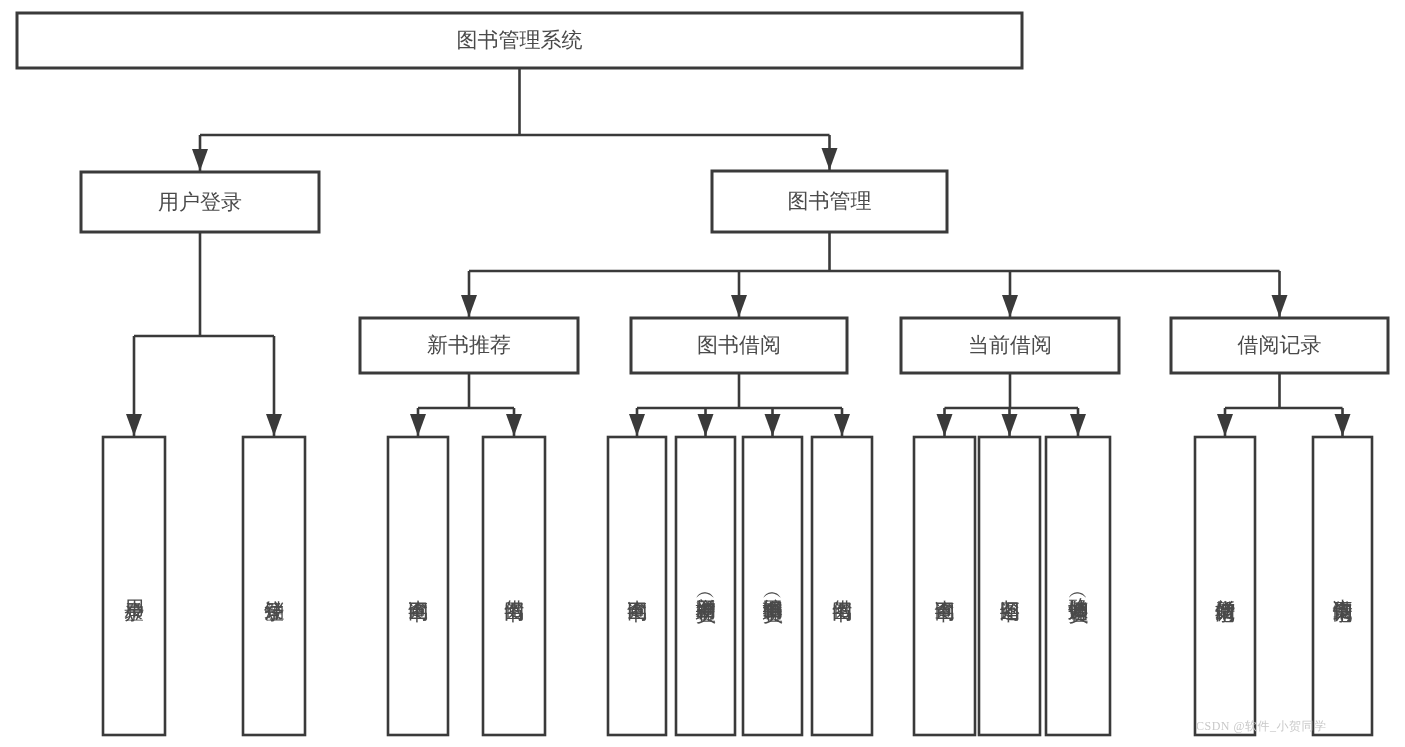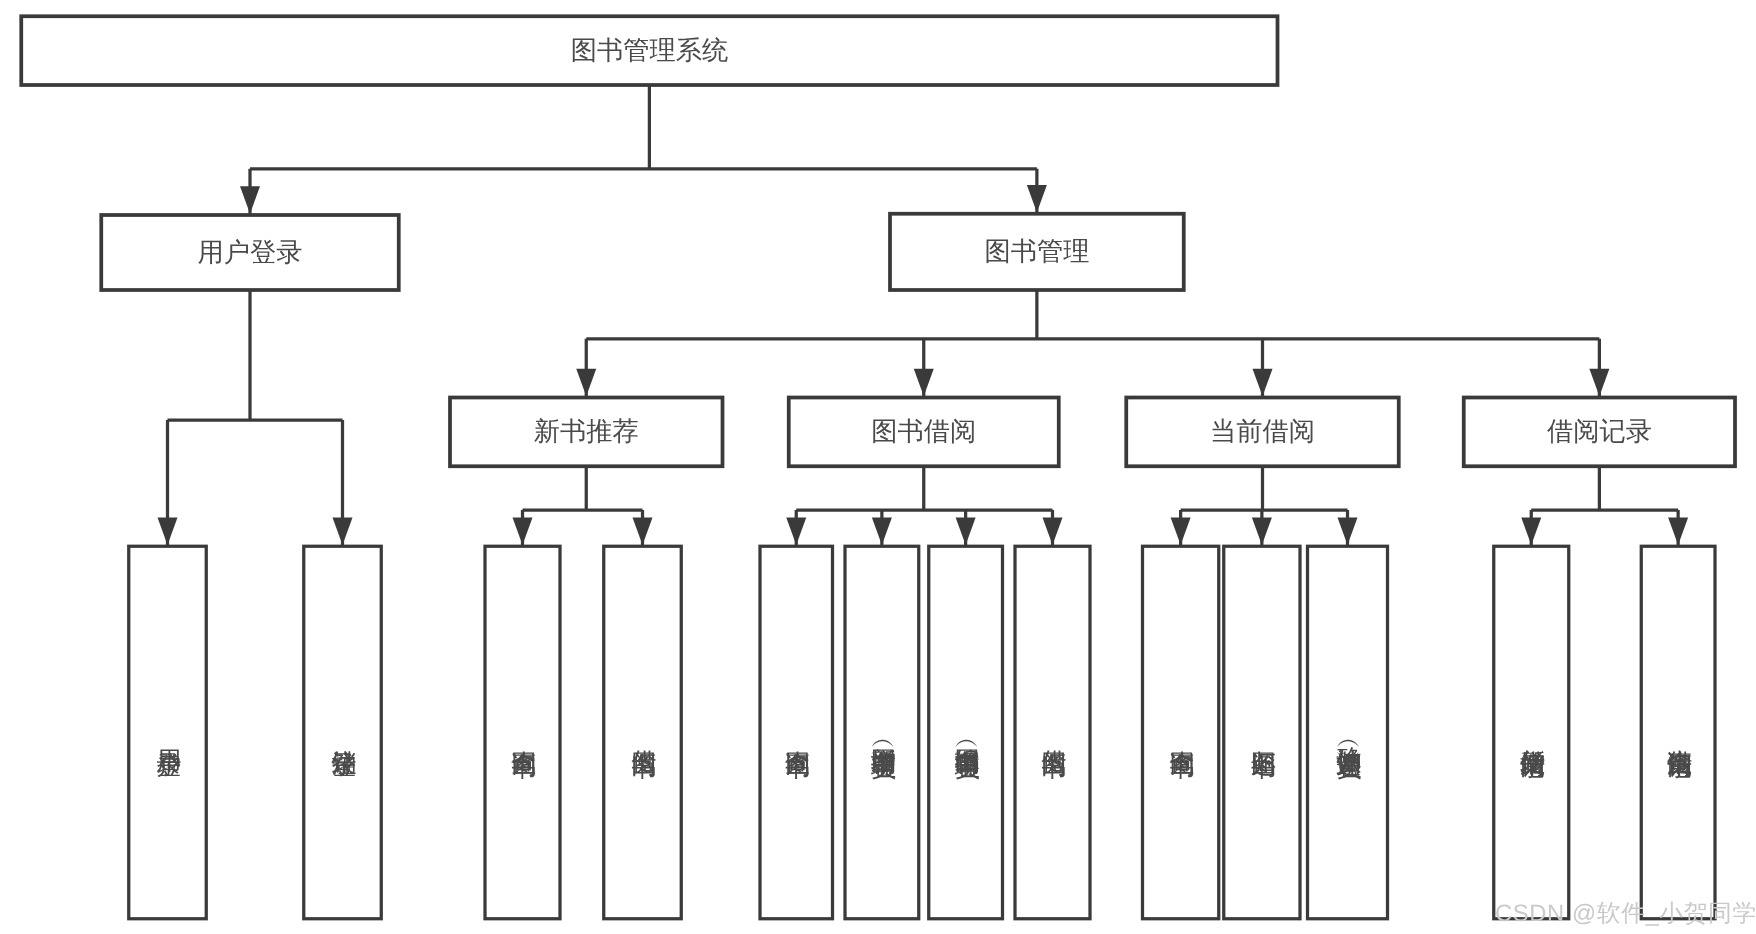--- a/index.html
+++ b/index.html
@@ -67,22 +67,22 @@
     letter-spacing: 1px;
     display: flex;
     align-items: center;
     justify-content: center;
     text-align: center;
     pointer-events: none;
     user-select: none;
   }
   .watermark {
     position: absolute;
-    font-family: Liberation Sans, sans-serif;
-    font-size: 19px;
+    font-family: Liberation Serif, serif;
+    font-size: 12px;
     color: #c9c9c9;
     white-space: nowrap;
     letter-spacing: 0.5px;
   }
 </style>
 </head>
 <body>
 
 <div id="diagram-root">
   <svg class="diagram-canvas" viewBox="0 0 1405 747">

